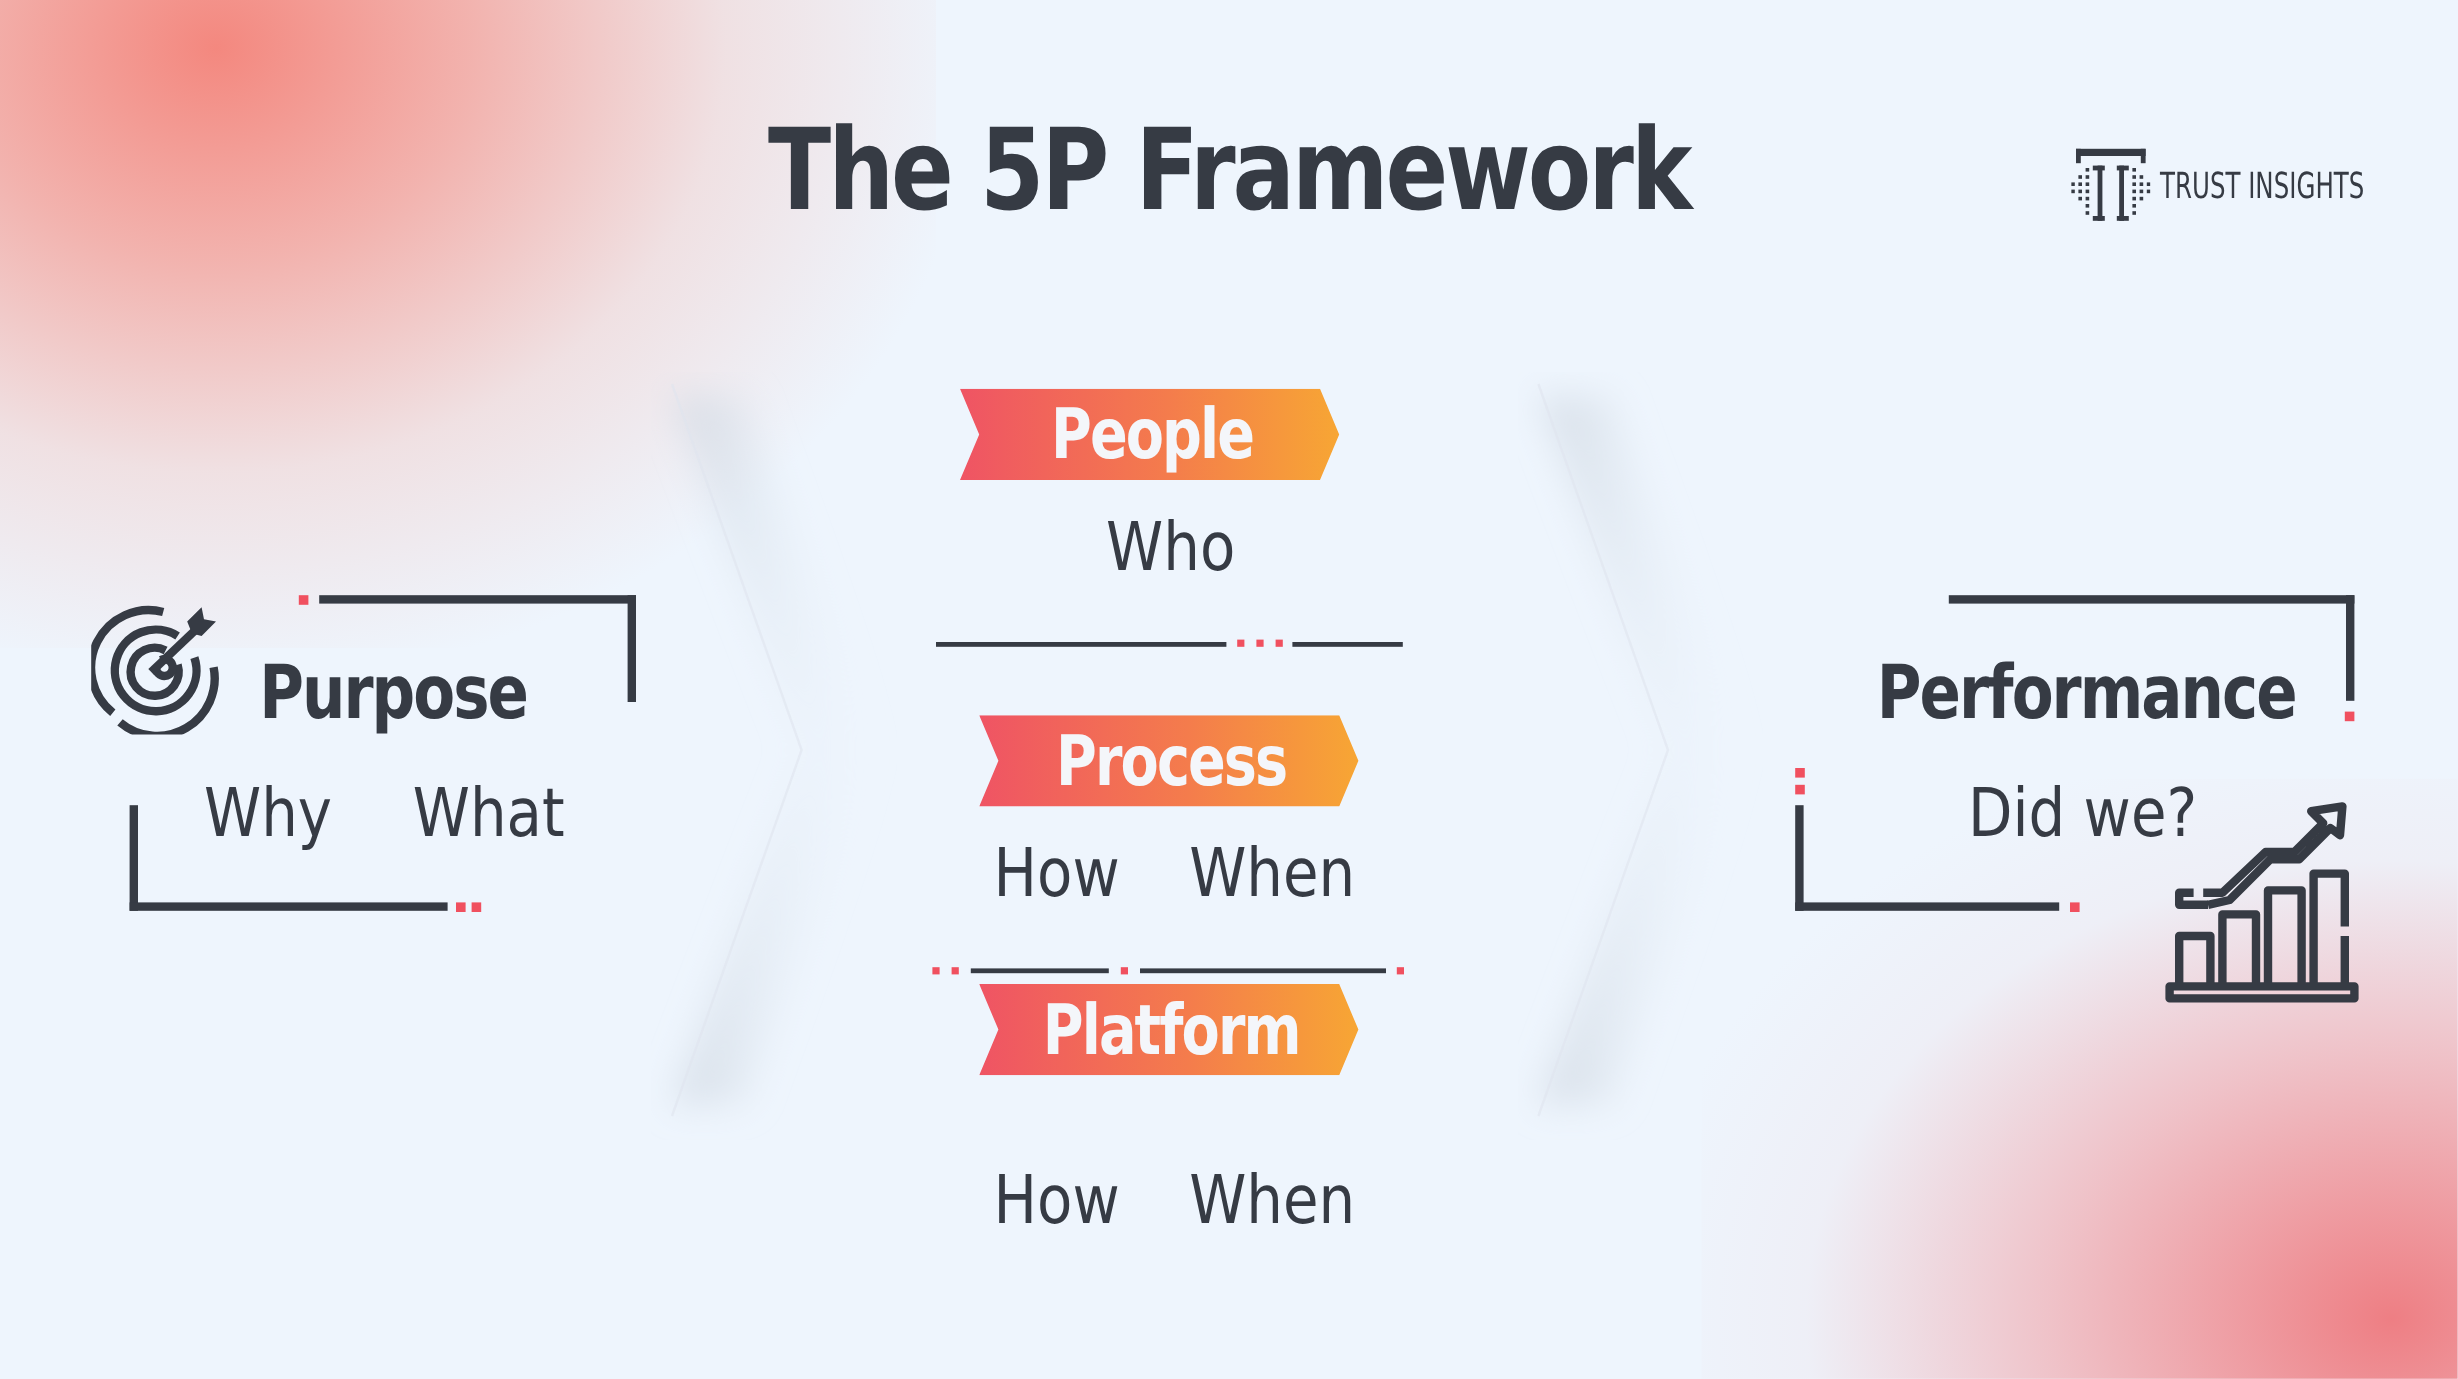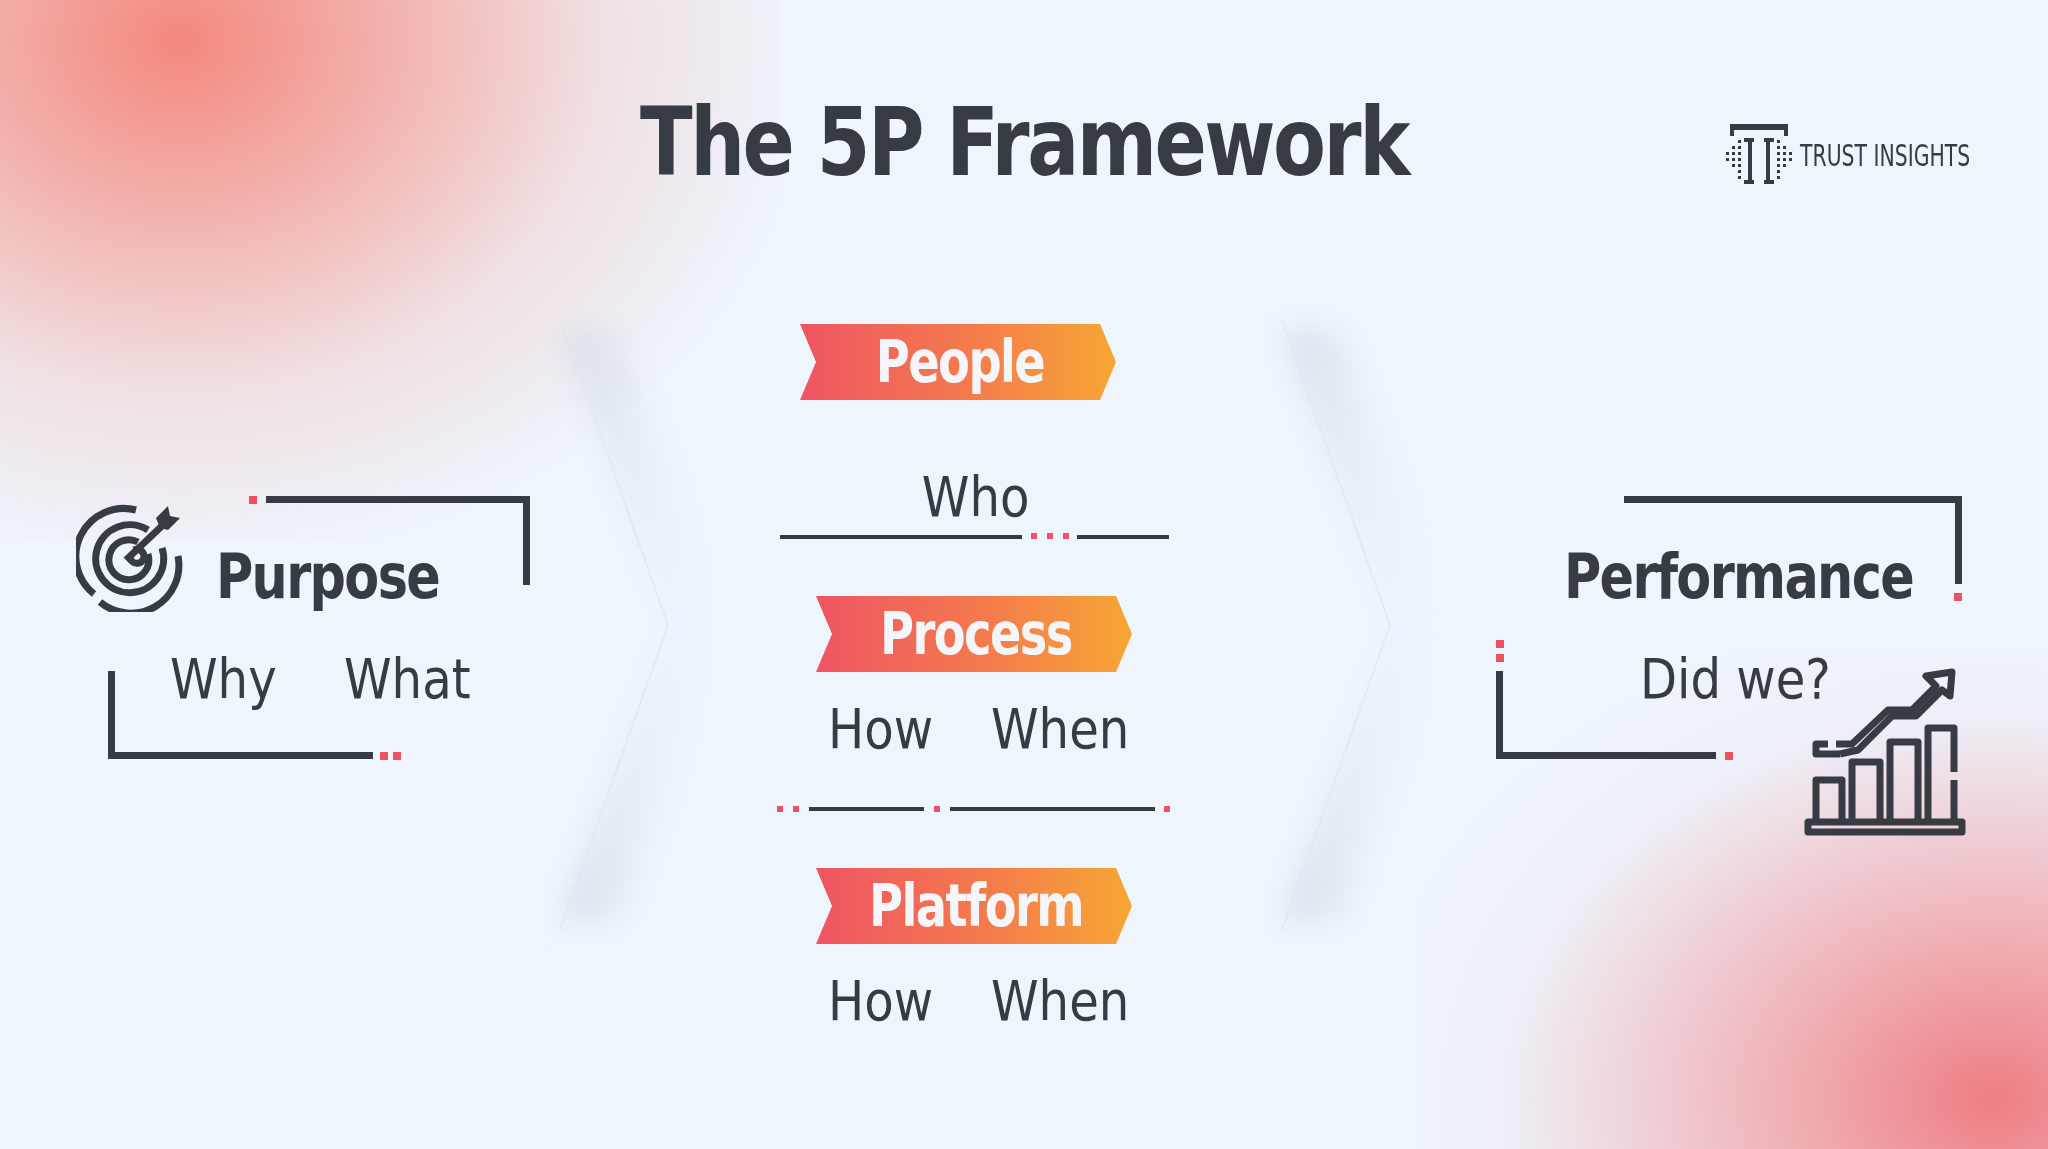--- a/index.html
+++ b/index.html
@@ -43,21 +43,21 @@
     position: absolute; font-family: "DejaVu Sans", sans-serif; font-size: 56px;
     color: #363b44; transform: scaleX(0.86); transform-origin: left center; white-space: nowrap;
   }
   .banner { position: absolute; width: 320px; height: 76px; }
   .banner svg { position: absolute; left: 0; top: 0; }
   .banner-text {
     position: absolute; left: 0; right: 0; top: 0; height: 76px; line-height: 76px; text-align: center;
     font-family: "DejaVu Sans", sans-serif; font-weight: bold; font-size: 58px; letter-spacing: -2px;
     color: #f4f6fa; transform: scaleX(0.8);
   }
-  .sub-center { position: absolute; width: 520px; left: 716px; text-align: center; font-family: "DejaVu Sans", sans-serif; font-size: 56px; color: #363b44; margin-top: 40px; }
+  .sub-center { position: absolute; width: 520px; left: 716px; text-align: center; font-family: "DejaVu Sans", sans-serif; font-size: 56px; color: #363b44; }
   .sub-center span { display: inline-block; transform: scaleX(0.86); }
   .pair { position: absolute; left: 716px; width: 520px; }
   .pair span { position: absolute; font-family: "DejaVu Sans", sans-serif; font-size: 56px; color: #363b44; transform: scaleX(0.86); transform-origin: left center; white-space: nowrap; }
 </style>
 </head>
 <body>
 
 <div class="bg-glow-tl"></div>
 <div class="bg-glow-br"></div>
 
@@ -183,21 +183,21 @@
     <span style="left:275px;">When</span>
   </div>
 
   <div class="dot" style="left:777px;top:806px;width:6px;height:6px;"></div>
   <div class="dot" style="left:793px;top:806px;width:6px;height:6px;"></div>
   <div class="bar" style="left:809px;top:807px;width:115px;height:4px;"></div>
   <div class="dot" style="left:934px;top:806px;width:6px;height:6px;"></div>
   <div class="bar" style="left:950px;top:807px;width:205px;height:4px;"></div>
   <div class="dot" style="left:1164px;top:806px;width:6px;height:6px;"></div>
 
-  <div class="banner" style="left:816px;top:868px;">
+  <div class="banner" style="left:816px;top:820px;">
     <svg width="320" height="76" viewBox="0 0 320 76">
       <polygon points="0,0 300,0 316,38 300,76 0,76 16,38" fill="url(#bannerGrad)"></polygon>
     </svg>
     <div class="banner-text">Platform</div>
   </div>
   <div class="pair" style="top:968px;">
     <span style="left:112px;">How</span>
     <span style="left:275px;">When</span>
   </div>
 </div>

